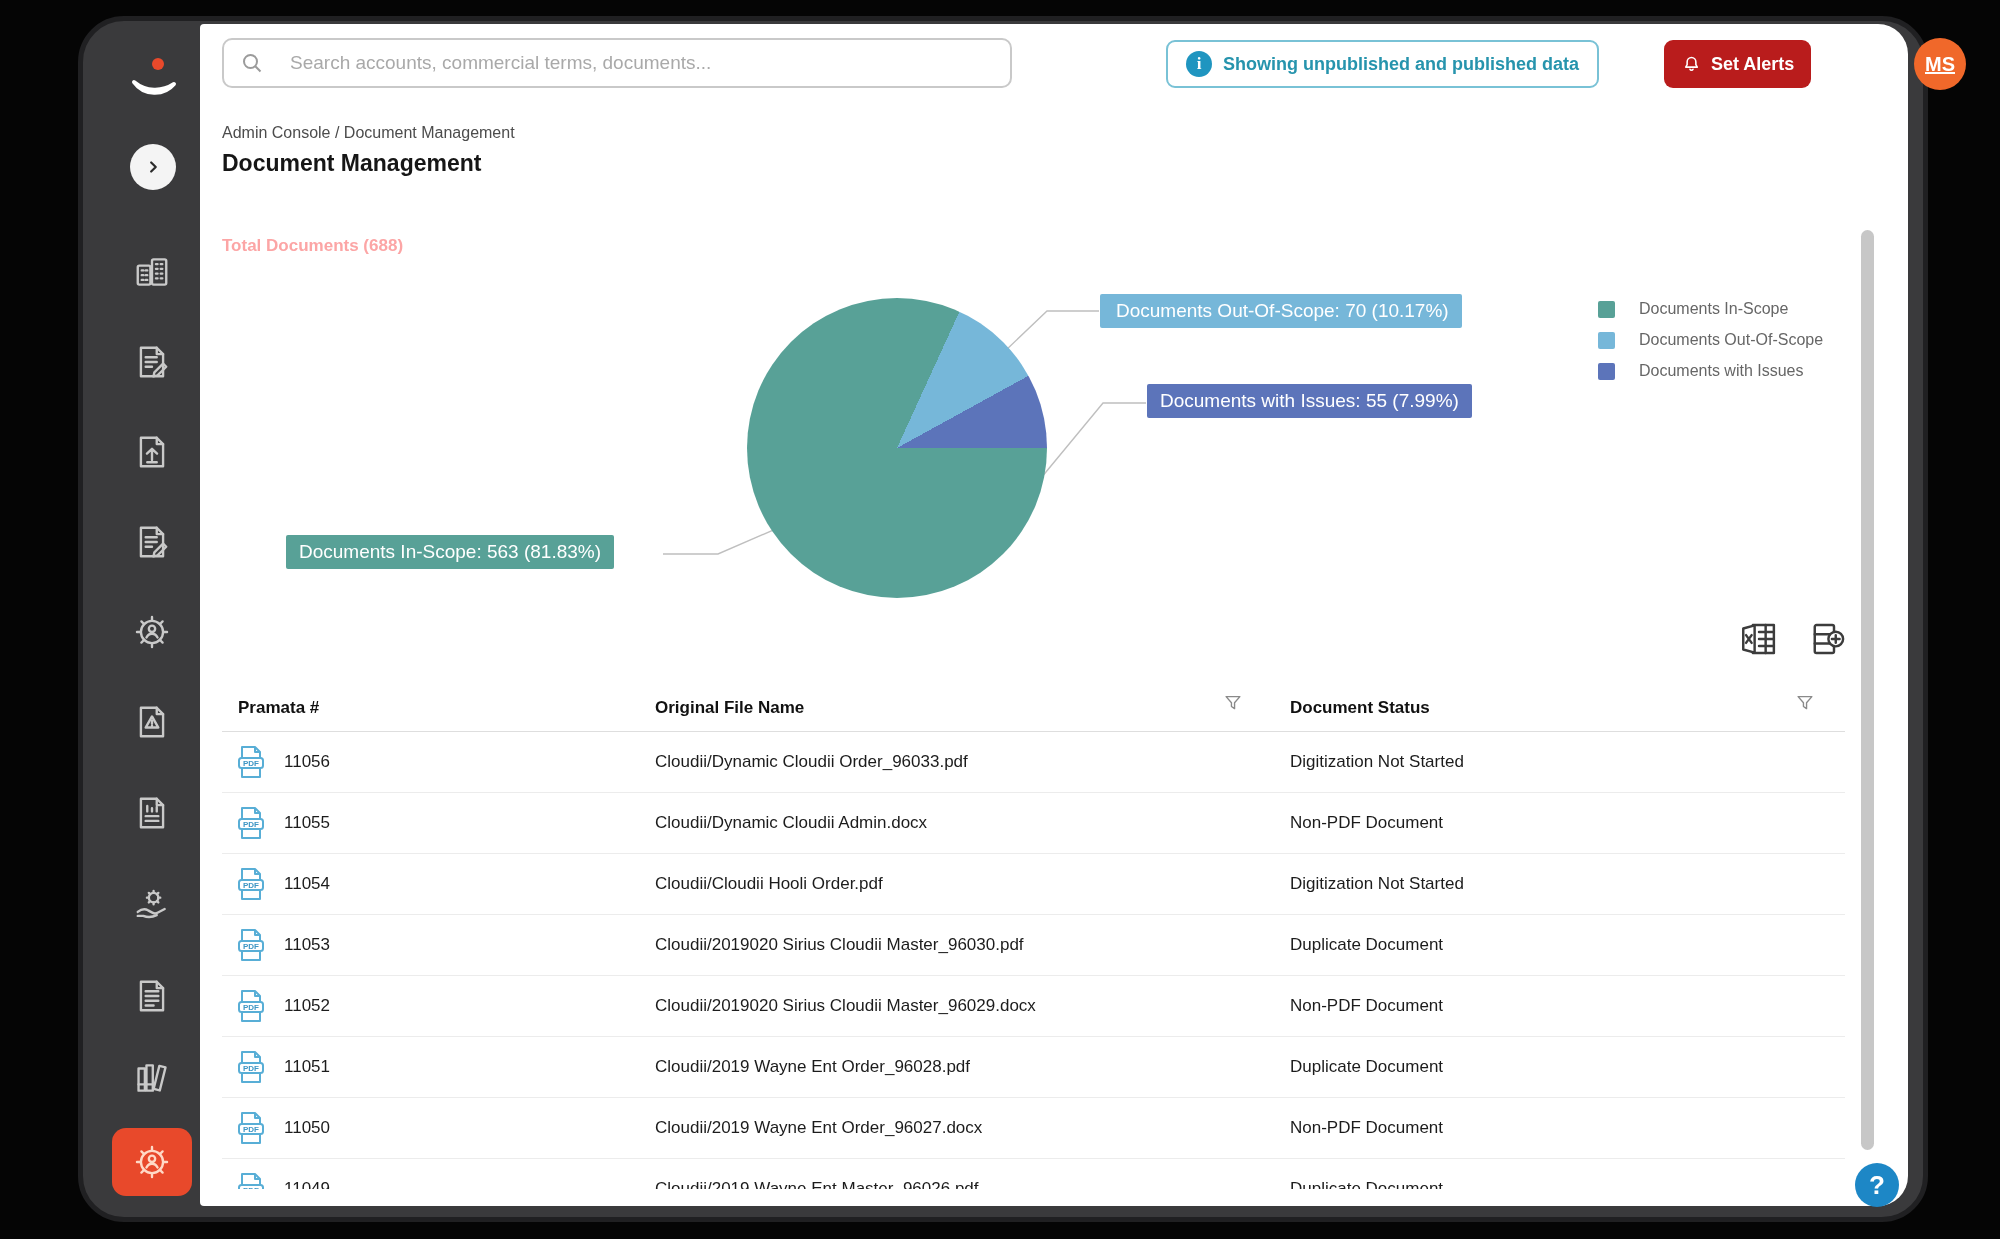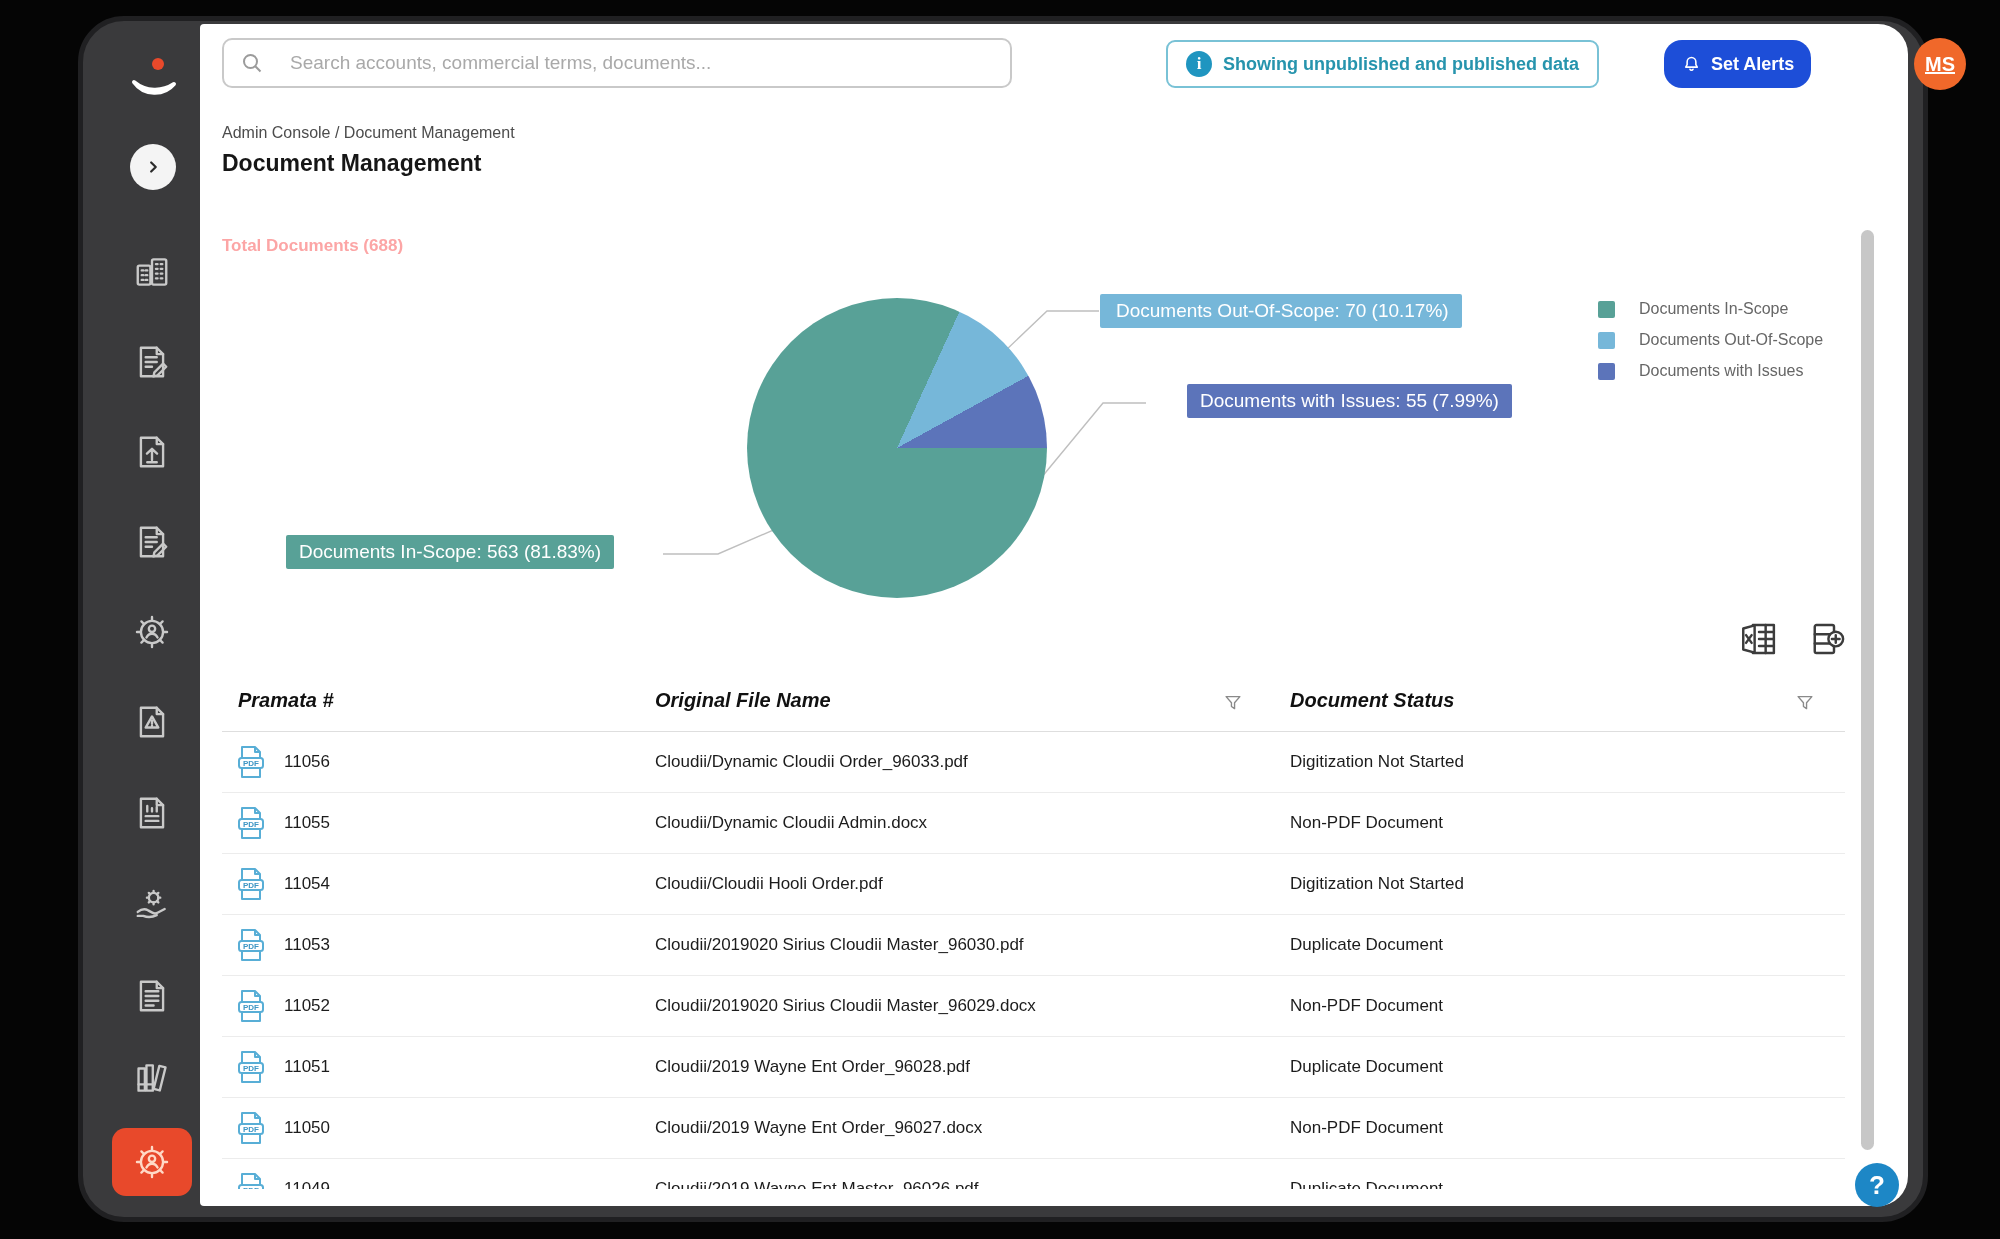--- a/index.html
+++ b/index.html
@@ -27,22 +27,22 @@
   .search-bar svg { width:24px; height:24px; stroke:#9b9b9b; fill:none; stroke-width:2; margin-right:26px; }
   .search-bar input { border:none; outline:none; flex:1; font-size:19px; color:#333; font-family:"Liberation Sans", sans-serif; }
   .search-bar input::placeholder { color:#a9a9a9; }
 
   .info-pill { position:absolute; left:1166px; top:40px; height:48px; padding:0 18px; background:#fff;
                border:2px solid #79c2d6; border-radius:9px; display:flex; align-items:center; gap:11px; }
   .info-pill .info-circle { width:26px; height:26px; border-radius:50%; background:#1f95c0; color:#fff;
                font-weight:bold; font-size:17px; display:flex; align-items:center; justify-content:center; font-family:"Liberation Serif", serif; }
   .info-pill span.txt { color:#2694ad; font-weight:bold; font-size:18px; }
 
-  .alerts-btn { position:absolute; left:1664px; top:40px; height:48px; padding:0 17px; background:#1d4ed8; border:none;
-                border-radius:18px; display:flex; align-items:center; gap:9px; color:#fff; font-weight:bold; font-size:18px; cursor:pointer; font-family:"Liberation Sans", sans-serif;}
+  .alerts-btn { position:absolute; left:1664px; top:40px; height:48px; padding:0 17px; background:#b91c1c; border:none;
+                border-radius:9px; display:flex; align-items:center; gap:9px; color:#fff; font-weight:bold; font-size:18px; cursor:pointer; font-family:"Liberation Sans", sans-serif;}
   .alerts-btn svg { width:21px; height:21px; stroke:#fff; fill:none; stroke-width:1.8; stroke-linecap:round; stroke-linejoin:round; }
 
   .avatar { position:absolute; left:1914px; top:38px; width:52px; height:52px; border-radius:50%; background:#f0682a;
             color:#fff; font-weight:bold; font-size:20px; display:flex; align-items:center; justify-content:center; cursor:pointer;text-decoration:underline; }
 
   .breadcrumb { position:absolute; left:222px; top:124px; font-size:16px; color:#4c4c4c; }
   .page-title { position:absolute; left:222px; top:150px; font-size:23px; font-weight:bold; color:#161616; }
   .total-docs { position:absolute; left:222px; top:236px; font-size:17px; font-weight:bold; color:#fca5a5; }
 
   
@@ -60,21 +60,21 @@
   .legend-label { font-size:16px; color:#666; }
 
   
   .export-icons { position:absolute; left:1738px; top:618px; display:flex; gap:26px; }
   .export-icons .icon-btn { width:42px; height:42px; cursor:pointer; }
   .export-icons svg { width:42px; height:42px; stroke:#3c3c3c; fill:none; stroke-width:1.4; stroke-linecap:round; stroke-linejoin:round; }
 
   
   .table-wrap { position:absolute; left:222px; top:682px; width:1623px; height:507px; overflow:hidden; }
   .t-header { position:relative; height:50px; border-bottom:1px solid #dedede; }
-  .t-header .h { position:absolute; top:7px; font-size:20px; font-weight:bold; color:#111;font-style:italic; }
+  .t-header .h { position:absolute; top:16px; font-size:17px; font-weight:bold; color:#111; }
   .h.c1 { left:16px; } .h.c2 { left:433px; } .h.c3 { left:1068px; }
   .funnel { position:absolute; top:10px; width:22px; height:22px; cursor:pointer; }
   .funnel svg { width:22px; height:22px; stroke:#8a8a8a; fill:none; stroke-width:1.5; stroke-linejoin:round; }
   .funnel.f1 { left:1000px; } .funnel.f2 { left:1572px; }
   .t-row { position:relative; height:61px; border-bottom:1px solid #ececec; cursor:pointer; }
   .t-row .cell { position:absolute; top:50%; transform:translateY(-50%); font-size:17px; color:#1c1c1c; white-space:nowrap; }
   .cell.id { left:62px; } .cell.file { left:433px; } .cell.status { left:1068px; }
   .t-row .pdf-ic { position:absolute; left:14px; top:50%; transform:translateY(-50%); width:30px; height:34px; }
 
   
@@ -253,21 +253,21 @@
 <div class="total-docs">Total Documents (688)</div>
 
 <svg class="leaders">
   <polyline points="1004,352 1047,311 1099,311"></polyline>
   <polyline points="1041,478 1103,403 1146,403"></polyline>
   <polyline points="663,554 718,554 794,521"></polyline>
 </svg>
 <div id="pie" class="pie" style="background: conic-gradient(from 24.6deg, rgb(118, 183, 217) 0deg, rgb(118, 183, 217) 36.612deg, rgb(92, 116, 186) 36.612deg, rgb(92, 116, 186) 65.376deg, rgb(88, 161, 151) 65.376deg, rgb(88, 161, 151) 360deg);"></div>
 
 <div id="callout-out" class="callout out" style="background: rgb(118, 183, 217);">Documents Out-Of-Scope: 70 (10.17%)</div>
-<div id="callout-issue" class="callout issue" style="background: rgb(92, 116, 186); margin-left: 40px;">Documents with Issues: 55 (7.99%)</div>
+<div id="callout-issue" class="callout issue" style="background: rgb(92, 116, 186);">Documents with Issues: 55 (7.99%)</div>
 <div id="callout-in" class="callout in" style="background: rgb(88, 161, 151);">Documents In-Scope: 563 (81.83%)</div>
 
 <div class="legend" id="legend">
   <div class="legend-row">
     <div class="legend-swatch" style="background: rgb(88, 161, 151);"></div>
     <div class="legend-label">Documents In-Scope</div>
   </div>
 
   <div class="legend-row">
     <div class="legend-swatch" style="background: rgb(118, 183, 217);"></div>

